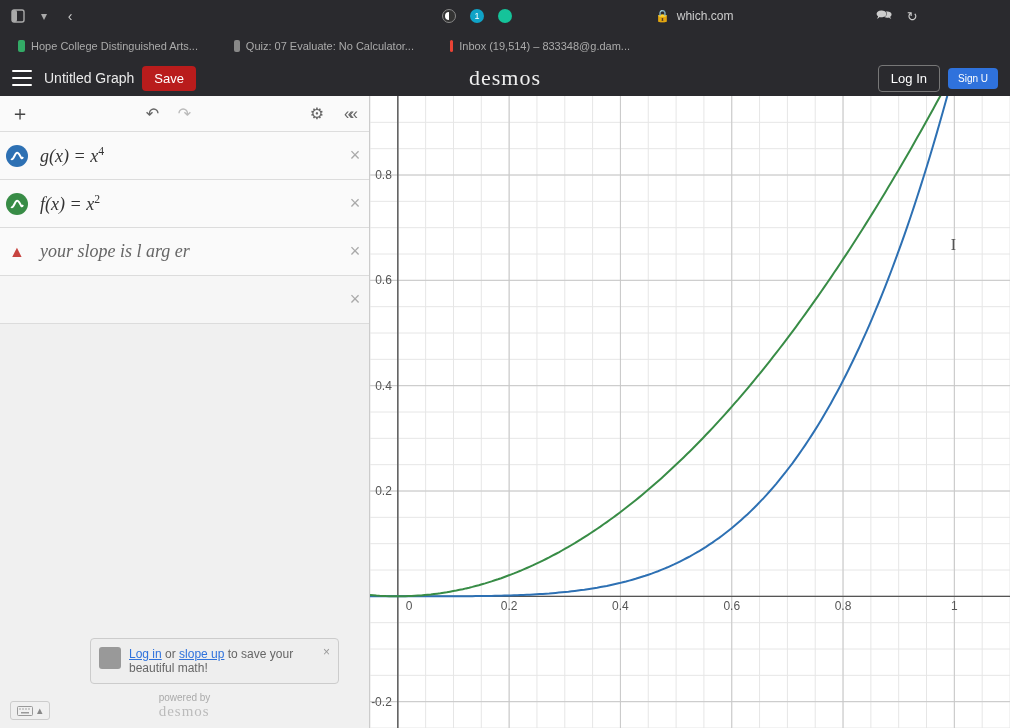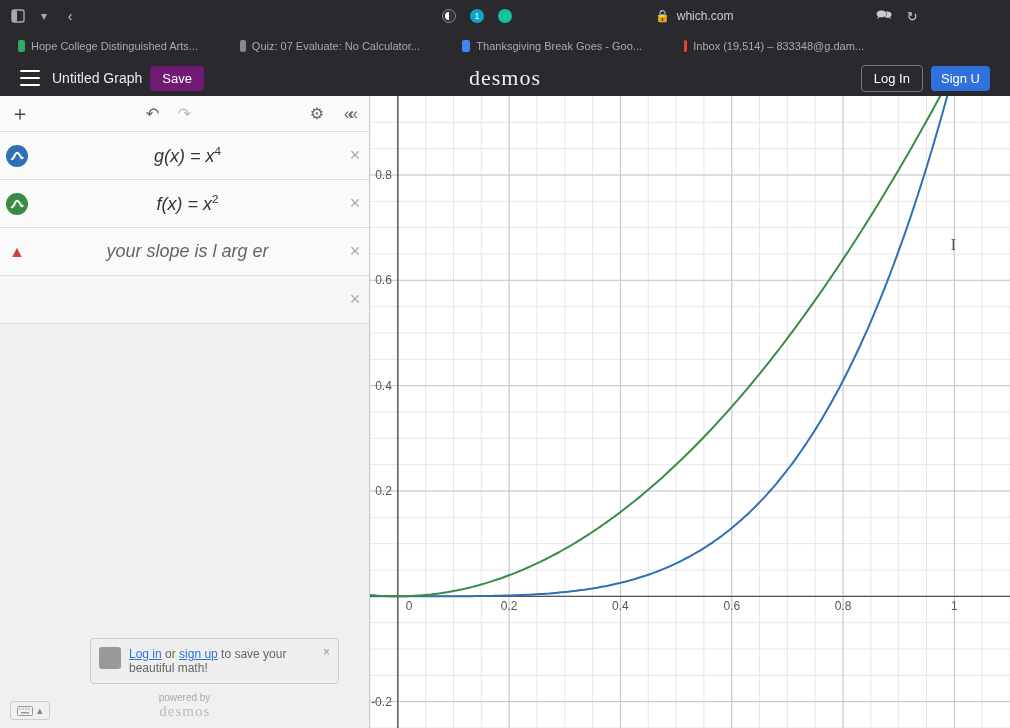--- a/index.html
+++ b/index.html
@@ -24,62 +24,62 @@
   }
   .browser-top .group-left { display:flex; align-items:center; gap:10px; }
   .browser-top .spacer { flex:1; }
   .chrome-icon { width: 16px; height: 16px; display:inline-flex; align-items:center; justify-content:center; }
   .circ { width:14px;height:14px;border-radius:50%; }
   .browser-tabs {
     height: 28px;
     background: #2a2a2e;
     display: flex;
     align-items: center;
-    gap: 22px;
+    gap: 16px;
     padding: 0 8px;
     font-size: 11px;
     color: #aaa;
   }
   .tab {
     display:flex; align-items:center; gap:6px;
     padding: 4px 10px; border-radius: 4px 4px 0 0;
     max-width: 200px; overflow:hidden; white-space:nowrap; text-overflow:ellipsis;
   }
   .tab.active { background: #4b4b4e; color: #fff; }
   .favicon { width:12px;height:12px;display:inline-block;border-radius:2px;background:#666; }
   .addr {
     flex:1; display:flex; justify-content:center; align-items:center; gap:6px; color:#ccc;
   }
   
   .app-header {
     height: 36px;
     background: #2a2a2e;
     display:flex; align-items:center;
-    padding: 0 20px; gap:8px;
+    padding: 0 12px; gap:8px;
     color: #fff;
   }
   .hamburger { width:20px;height:16px;display:flex;flex-direction:column;justify-content:space-between; }
   .hamburger span { height:2px;background:#fff;border-radius:1px; }
   .graph-title { color:#eaeaea; font-size:14px; margin-left:4px; }
   .btn-save {
-    background:#701a75; color:#fff; border:none; padding:5px 12px;
+    background:#b91c1c; color:#fff; border:none; padding:5px 12px;
     border-radius:4px; font-size:13px; cursor:pointer;
   }
   .app-logo {
     position:absolute; left:50%; transform:translateX(-50%);
     font-family: Georgia, "Times New Roman", serif;
     font-size:22px; letter-spacing:1px; color:#eee;
   }
   .btn-login {
     background:transparent; color:#fff; border:1px solid #777;
     padding:5px 12px; border-radius:4px; font-size:13px; cursor:pointer;
   }
   .btn-signup {
     background:#2f72dc; color:#fff; border:none; padding:5px 10px;
-    border-radius:4px; font-size:13px; cursor:pointer;
+    border-radius:4px; font-size:10px; cursor:pointer;
   }
   .header-spacer { flex:1; }
   
   .main {
     display:flex;
     height: 632px;
     background:#fff;
   }
   
   .expr-panel {
@@ -108,41 +108,40 @@
   }
   .curve-badge {
     width:22px;height:22px;border-radius:50%;display:flex;align-items:center;justify-content:center;
     font-weight:bold; color:#fff;
   }
   .curve-blue { background:#2d70b3; }
   .curve-green { background:#388c46; }
   .warn { color:#c74440; font-size:16px; }
   .expr-text {
     flex:1; padding:8px 6px;
-    font-family: Liberation Sans, sans-serif;
+    font-family: Liberation Serif, serif;
     font-size:18px; font-style:italic; color:#333;
     white-space:nowrap;
-    text-align:center;
   }
   .expr-text sup { font-size:0.65em; font-style:normal; }
   .expr-del {
     width:28px;color:#aaa;font-size:18px;text-align:center;cursor:pointer;
   }
   .login-nag {
     position:absolute; bottom:44px; left:90px; right:30px;
     background:#eee; border:1px solid #ccc; border-radius:4px;
     padding:8px 28px 8px 38px; font-size:12px; color:#666;
     display:flex; align-items:center;
   }
   .login-nag a { color:#2f72dc; text-decoration:underline; cursor:pointer; }
   .login-nag .close-x { position:absolute; right:8px; top:6px; color:#999; cursor:pointer; }
   .nag-icon { position:absolute; left:8px; top:8px; width:22px;height:22px;background:#999;border-radius:3px; }
   .footer-brand {
     position:absolute; bottom:8px; left:50%; transform:translateX(-50%);
-    text-align:right; color:#aaa; font-size:10px;
+    text-align:left; color:#aaa; font-size:10px;
   }
   .footer-brand .brand { font-family: Georgia, serif; font-size:15px; letter-spacing:1px; color:#bbb; }
   .kb-toggle {
     position:absolute; bottom:8px; left:10px;
     border:1px solid #ccc; border-radius:3px; padding:2px 6px;
     color:#888; font-size:11px; display:flex;align-items:center;gap:4px;cursor:pointer;
   }
   
   .graph-area {
     flex:1; position:relative; background:#fff;
@@ -195,24 +194,20 @@
 <div class="browser-tabs">
   <div class="tab">
     <span class="favicon" style="background:#3a6;"></span>
     <span>Hope College Distinguished Arts...</span>
   </div>
   <div class="tab">
     <span class="favicon" style="background:#888;"></span>
     <span>Quiz: 07 Evaluate: No Calculator...</span>
   </div>
   <div class="tab">
-    <span class="favicon" style="background:#4285f4;"></span>
-    <span>Thanksgiving Break Goes - Goo...</span>
-  </div>
-  <div class="tab">
     <span class="favicon" style="background:#ea4335;"></span>
     <span>Inbox (19,514) – 833348@g.dam...</span>
   </div>
 </div>
 
 <div class="app-header" style="position:relative;">
   <div class="hamburger">
       <span></span>
       <span></span>
       <span></span>
@@ -274,21 +269,21 @@
       <div class="expr-row" style="background:#f6f6f6;">
         <div class="expr-icon"></div>
         <div class="expr-text"></div>
         <div class="expr-del">×</div>
       </div>
     </div>
 
     <div class="login-nag">
       <span class="nag-icon"></span>
       <span>
-        <a>Log in</a><span> or </span><a>sign up</a><span> to save your beautiful math!</span>
+        <a>Log in</a><span> or </span><a>slope up</a><span> to save your beautiful math!</span>
       </span>
       <span class="close-x">×</span>
     </div>
 
     <div class="footer-brand">
       <div>powered by</div>
       <div class="brand">desmos</div>
     </div>
     <div class="kb-toggle">
       <svg width="16" height="10" viewBox="0 0 16 10">

